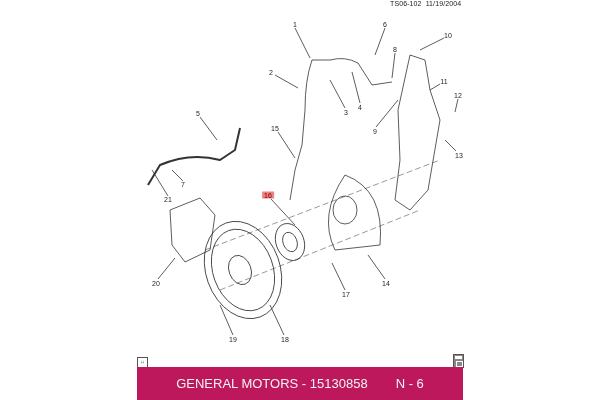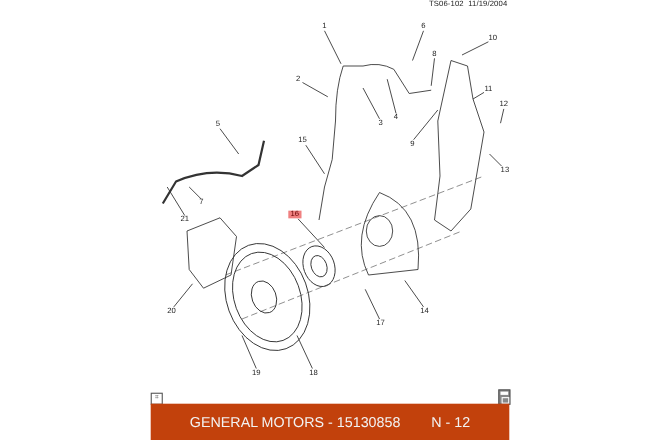--- a/index.html
+++ b/index.html
@@ -1,21 +1,21 @@
 <!DOCTYPE html>
 <html><head>
 <meta charset="utf-8">
 <style>
   html,body{margin:0;padding:0;background:#fff;}
   body{width:600px;height:400px;position:relative;overflow:hidden;font-family:"Liberation Sans",sans-serif;}
   .hdr{position:absolute;top:0;left:390px;font-size:7px;color:#222;letter-spacing:0.1px;}
   .diagram{position:absolute;left:130px;top:0;width:340px;height:367px;}
   .callout{position:absolute;font-size:7px;color:#222;font-family:"Liberation Sans",sans-serif;transform:translate(-50%,-50%);}
   .callout.hl{background:#f08080;color:#600;padding:0 2px;font-size:7px;}
-  .footer{position:absolute;left:137px;top:367px;width:326px;height:33px;background:#c2410c;color:#f2f2f2;display:flex;align-items:center;justify-content:center;font-size:13px;}
+  .footer{position:absolute;left:137px;top:367px;width:326px;height:33px;background:#be185d;color:#f2f2f2;display:flex;align-items:center;justify-content:center;font-size:13px;}
   .footer .sep{width:28px;}
   .ic-left{position:absolute;left:137px;top:357px;width:9px;height:9px;border:1px solid #555;background:#fff;font-size:6px;line-height:9px;text-align:center;color:#333;}
   .ic-right{position:absolute;left:453px;top:354px;width:9px;height:12px;border:1px solid #555;background:#888;}
   .ic-right::before{content:"";position:absolute;left:1px;top:1px;width:7px;height:3px;background:#fff;}
   .ic-right::after{content:"";position:absolute;left:2px;top:6px;width:5px;height:4px;border:1px solid #fff;}
 </style>
 </head>
 <body>
 
 <div class="hdr">
@@ -95,14 +95,14 @@
     <span class="callout" style="left: 156px; top: 283px;">20</span>
     <span class="callout" style="left: 168px; top: 199px;">21</span>
   </div>
 
 <div class="ic-left">⌗</div>
 <div class="ic-right"></div>
 
 <div class="footer">
   <span>GENERAL MOTORS - 15130858</span>
   <span class="sep"></span>
-  <span>N - 12</span>
+  <span>N - 6</span>
 </div>
 
 </body></html>

